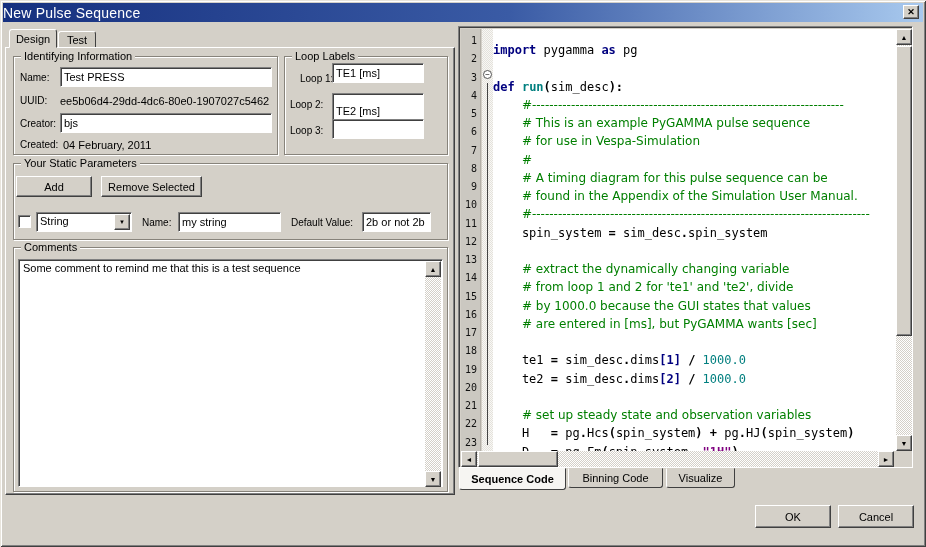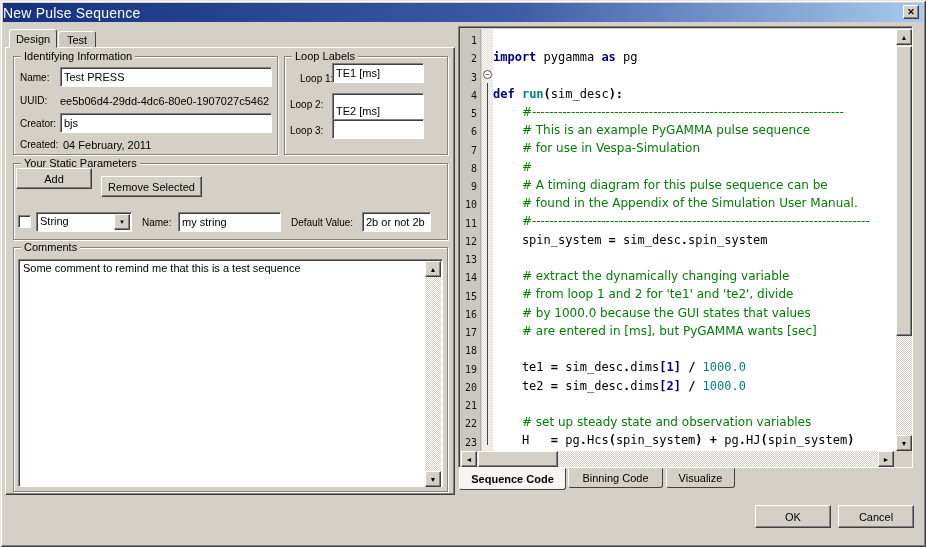--- a/index.html
+++ b/index.html
@@ -54,21 +54,21 @@
     border-right:1px solid #b4b0a8;padding-top:3px;}
   .gutter-num .ln{height:18.26px;line-height:18.26px;text-align:right;padding-right:3px;
     font-family:"DejaVu Sans Mono",monospace;font-size:10px;color:#111;}
   .gutter-fold{position:absolute;left:21px;top:0;width:11px;height:422px;background:#f4f3f0;
     background-image:repeating-conic-gradient(#e4e2dc 0% 25%,#f8f7f4 0% 50%);background-size:2px 2px;}
   .fold-marker{position:absolute;left:1px;top:41px;width:9px;height:9px;border:1px solid #555;
     border-radius:50%;background:#fff;display:flex;align-items:center;justify-content:center;
     font-size:8px;line-height:1;color:#000;}
   .fold-line{position:absolute;left:5px;top:54px;width:1px;height:362px;background:#444;}
   .code-area{position:absolute;left:32px;top:0;width:403px;height:422px;background:#fff;
-    overflow:hidden;padding-top:19px;cursor:text;}
+    overflow:hidden;padding-top:12px;cursor:text;}
   .code-line{height:18.26px;line-height:18.26px;white-space:pre;
     font-family:"DejaVu Sans Mono",monospace;font-size:12px;}
   .tk-k{color:#00007f;font-weight:bold;}
   .tk-d{color:#007f7f;font-weight:bold;}
   .tk-c{color:#007f00;font-family:"DejaVu Sans",sans-serif;font-size:12px;}
   .tk-n{color:#007f7f;}
   .tk-o{color:#000;font-weight:bold;}
   .tk-b{color:#00007f;font-weight:bold;}
   .tk-s{color:#7f007f;font-weight:bold;}
   .tk-p{color:#000;}
@@ -120,21 +120,21 @@
   <span class="lbl" style="left:290px;top:73px;z-index:2;margin-left:10px;">Loop 1:</span>
   <input class="edit" style="left: 332px; top: 63px; width: 92px; height: 20px; z-index: 2;" value="TE1 [ms]">
   <span class="lbl" style="left:290px;top:99px;z-index:2;">Loop 2:</span>
   <input class="edit" style="left: 332px; top: 93px; width: 92px; height: 36px; z-index: 2;" value="TE2 [ms]">
   <span class="lbl" style="left:290px;top:125px;z-index:2;">Loop 3:</span>
   <input class="edit" style="left: 332px; top: 119px; width: 92px; height: 20px; z-index: 2;" value="">
 
   <div class="group" style="left:13px;top:163px;width:435px;height:77px;z-index:2;">
     <span class="legend">Your Static Parameters</span>
   </div>
-  <div class="btn raised" style="left:16px;top:168px;width:76px;height:21px;z-index:2;">
+  <div class="btn raised" style="left:16px;top:176px;width:76px;height:21px;z-index:2;">
     <span>Add</span>
   </div>
   <div class="btn raised" style="left:101px;top:176px;width:101px;height:21px;z-index:2;">
     <span>Remove Selected</span>
   </div>
   <div class="checkbox" style="left:18px;top:215px;z-index:2;"></div>
   <div class="edit" style="left:36px;top:212px;width:96px;height:20px;z-index:2;line-height:17px;">
     <span>String</span>
     <div class="combo-arrow">
       <span>▼</span>

